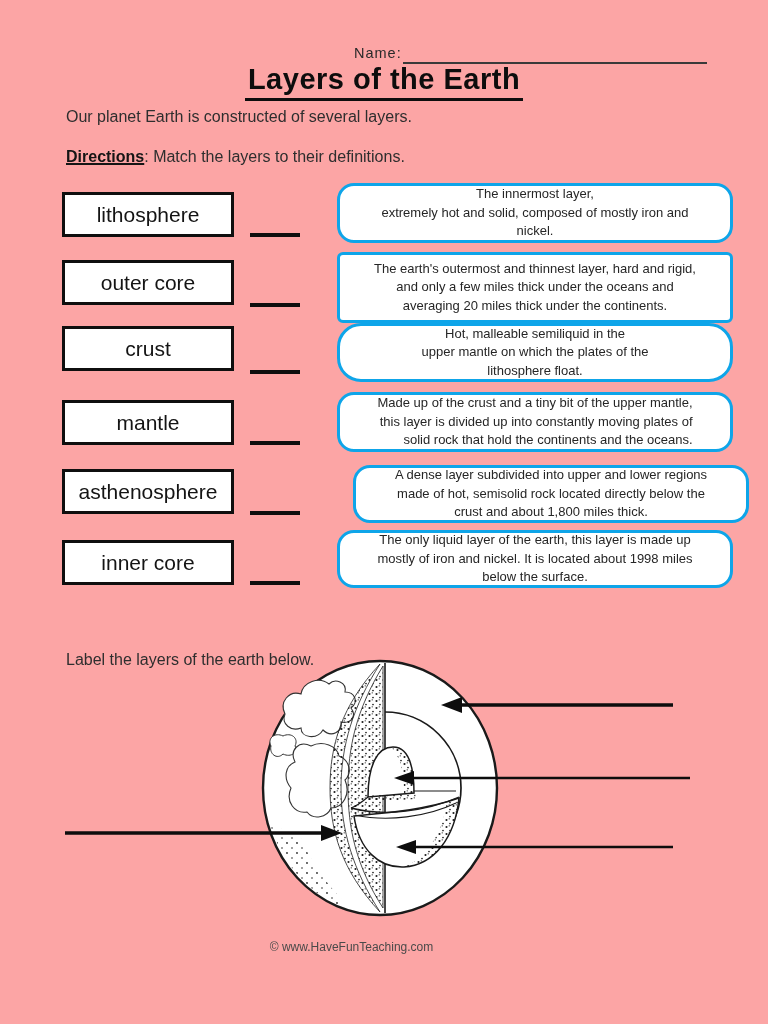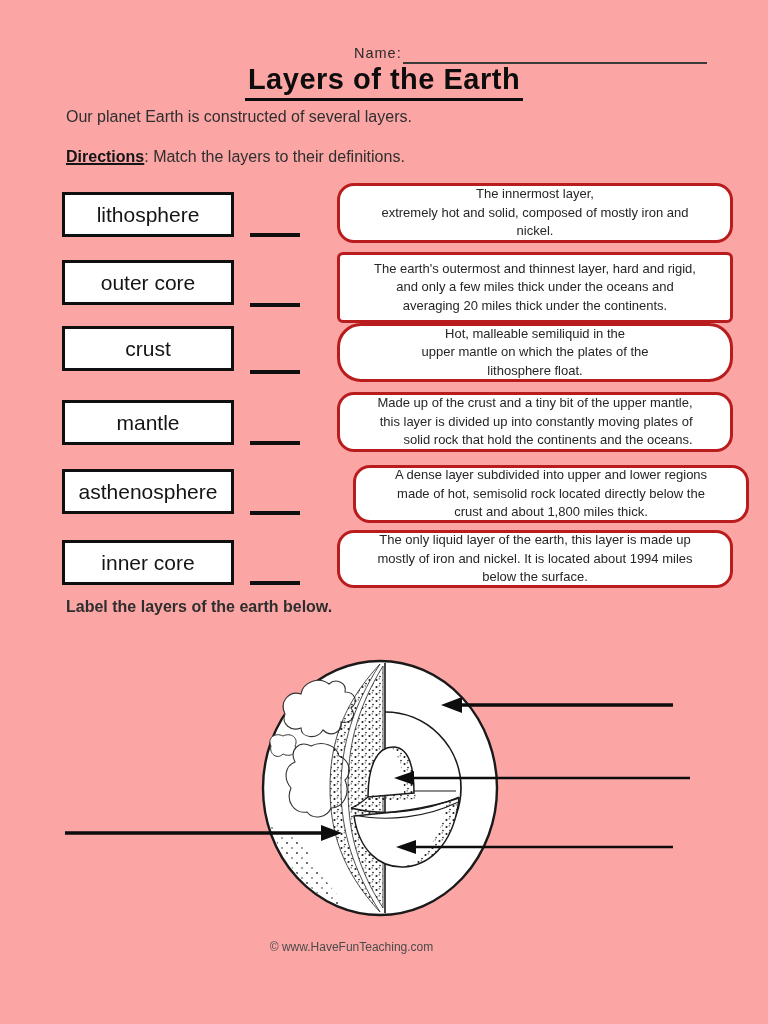--- a/index.html
+++ b/index.html
@@ -21,26 +21,26 @@
   .directions{left:66px;top:148px;font-size:16px;color:#2e2e2e;}
   .directions b{font-weight:700;text-decoration:underline;text-decoration-thickness:2px;color:#151515;}
   
   .term-box{
     left:62px;width:172px;height:45px;border:3px solid #0f0f0f;background:#fff;
     box-sizing:border-box;display:flex;align-items:center;justify-content:center;
     font-size:21px;color:#141414;
   }
   .answer-line{left:250px;width:50px;height:0;border-top:4px solid #0f0f0f;}
   .def-box{
-    left:337px;width:396px;border:3px solid #b91c1c;border-radius:17px;background:#fff;
+    left:337px;width:396px;border:3px solid #0ea5e9;border-radius:17px;background:#fff;
     box-sizing:border-box;display:flex;align-items:center;justify-content:center;
     text-align:center;font-size:13px;line-height:18.5px;color:#262626;
     white-space:pre-line;padding:2px 6px;
   }
-  .label-instruction{left:66px;top:598px;font-size:16px;color:#2e2e2e;font-weight:bold;}
+  .label-instruction{left:66px;top:651px;font-size:16px;color:#2e2e2e;}
   .diagram-svg{left:0;top:650px;}
   .footer{left:0;top:940px;width:703px;text-align:center;font-size:12px;color:#4a4a4a;}
 </style>
 </head>
 <body>
 
 <div class="page">
 
   <span class="abs name-label">Name:</span>
   <div class="abs name-line"></div>
@@ -75,21 +75,21 @@
       <div class="abs def-box" style="top: 323px; height: 59px; border-radius: 24px;">Hot, malleable semiliquid in the
 upper mantle on which the plates of the
 lithosphere float.</div>
       <div class="abs def-box" style="top: 392px; height: 60px; text-align: right;">Made up of the crust and a tiny bit of the upper mantle,
 this layer is divided up into constantly moving plates of
 solid rock that hold the continents and the oceans.</div>
       <div class="abs def-box" style="top: 465px; height: 58px; margin-left: 16px;">A dense layer subdivided into upper and lower regions
 made of hot, semisolid rock located directly below the
 crust and about 1,800 miles thick.</div>
       <div class="abs def-box" style="top: 530px; height: 58px;">The only liquid layer of the earth, this layer is made up
-mostly of iron and nickel.  It is located about 1994 miles
+mostly of iron and nickel.  It is located about 1998 miles
 below the surface.</div>
     </div>
 
   <div class="abs label-instruction">Label the layers of the earth below.</div>
 
   <svg class="abs diagram-svg" width="768" height="290" viewBox="0 0 768 290">
     <defs>
       <pattern id="stip" patternUnits="userSpaceOnUse" width="7" height="7">
         <circle cx="1.5" cy="2" r="1.05" fill="#1a1a1a"></circle>
         <circle cx="5" cy="5.5" r="0.85" fill="#1a1a1a"></circle>

